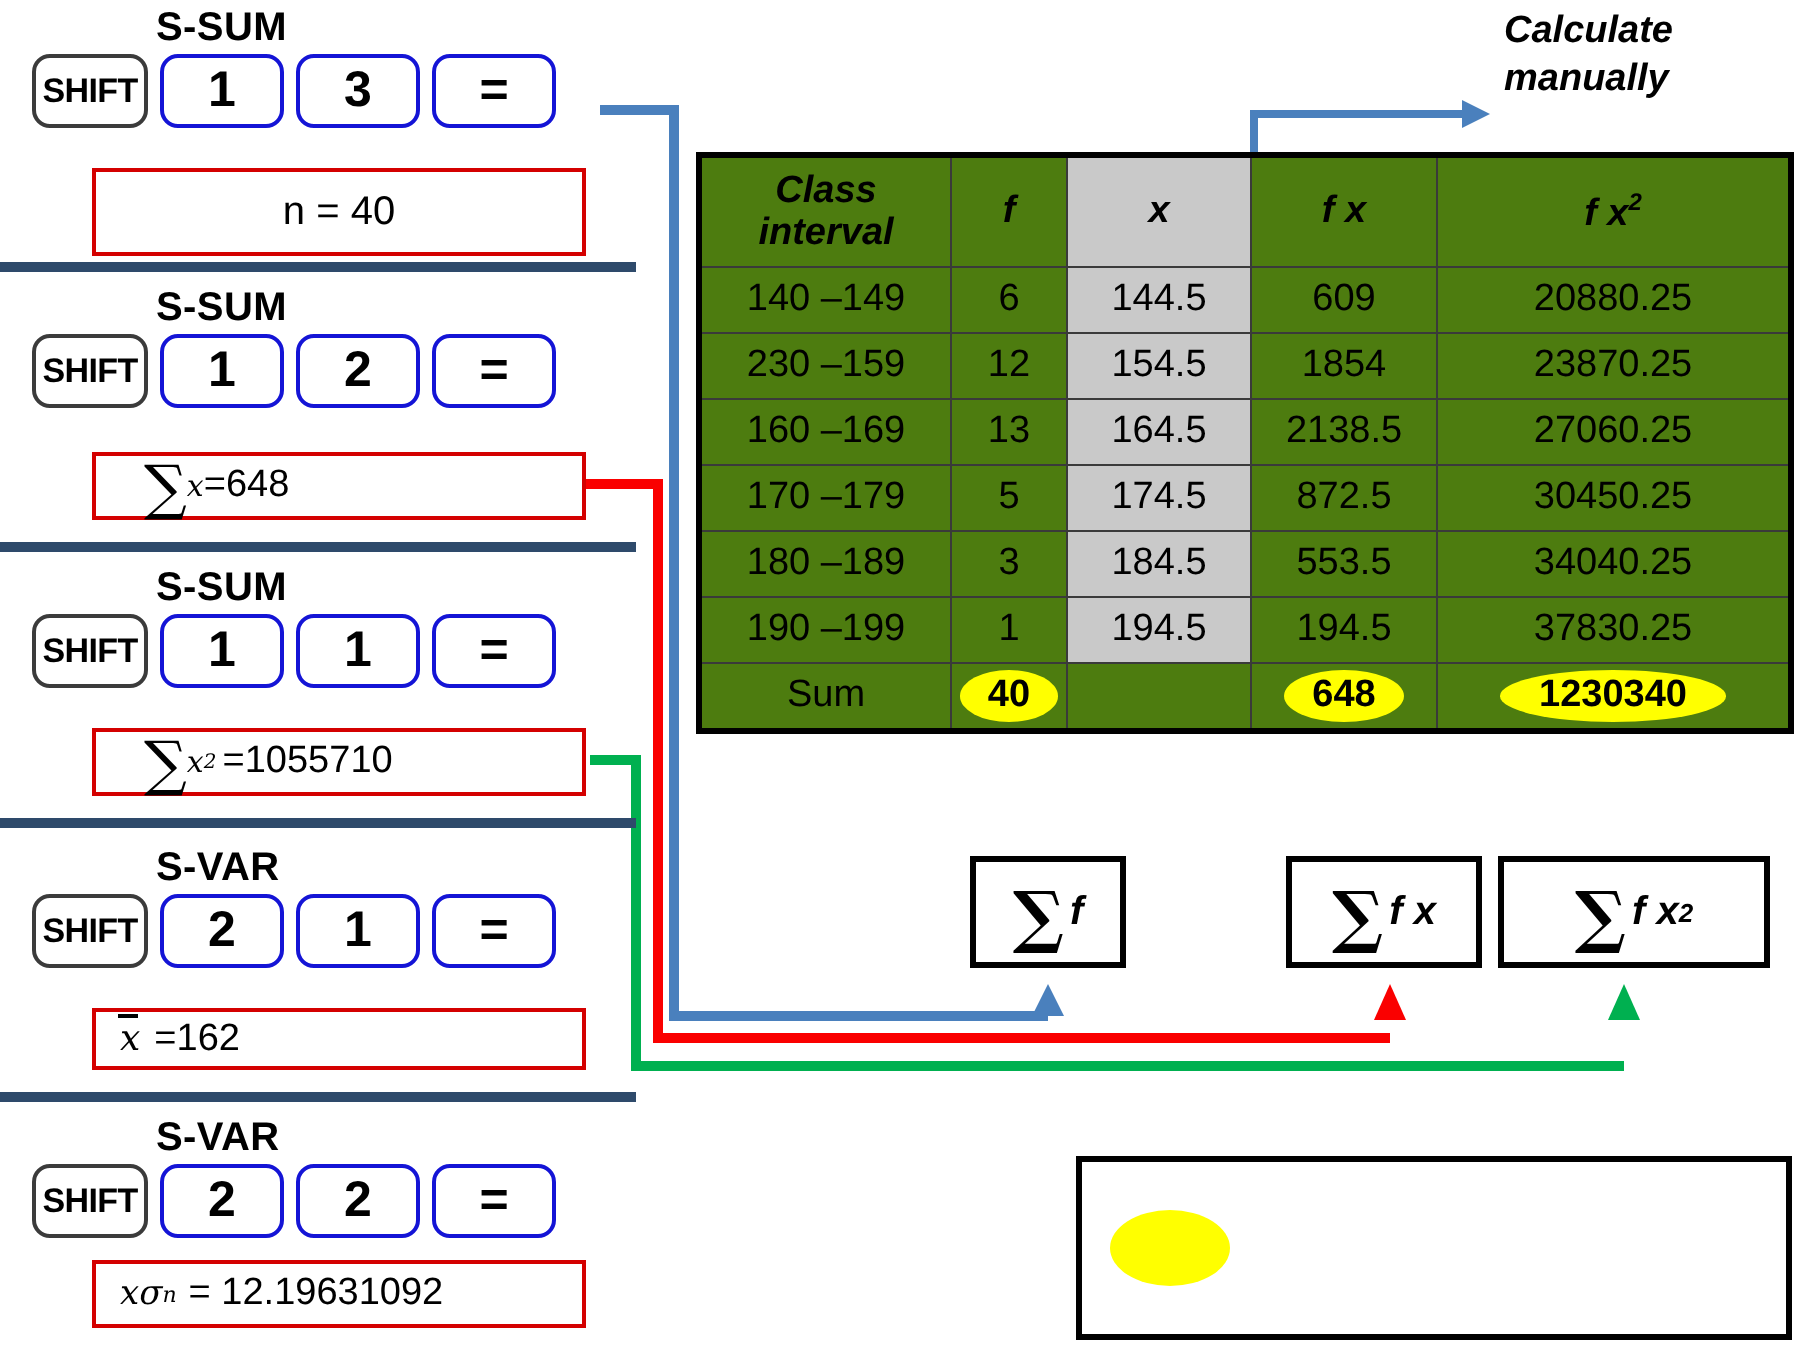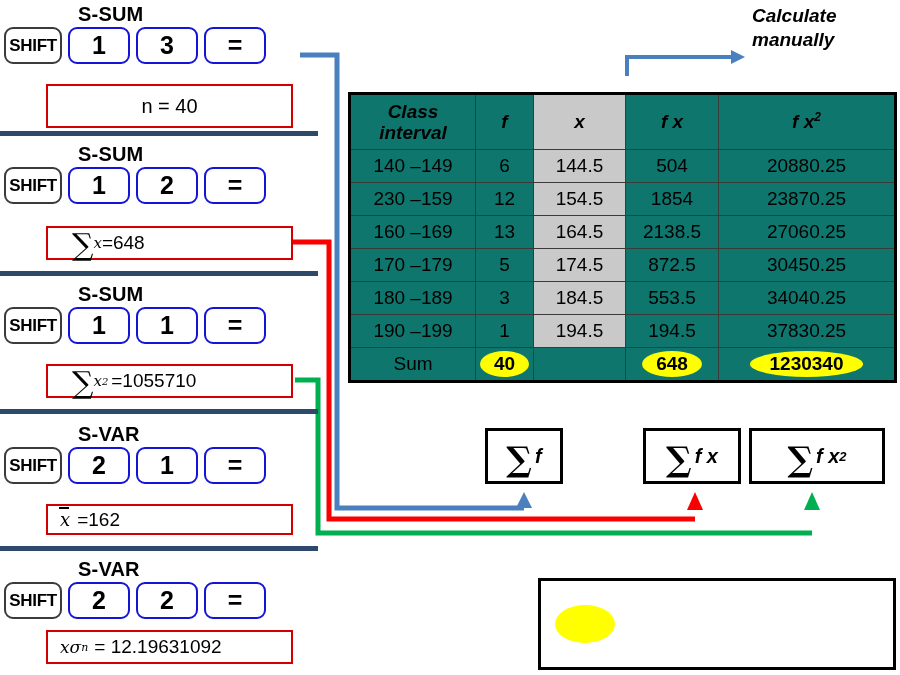--- a/index.html
+++ b/index.html
@@ -18,21 +18,21 @@
   }
   .keyrow{position:absolute;left:4px;display:flex;align-items:center;gap:6px;}
   .key{
     box-sizing:border-box;
     border:2.5px solid #1414d6;border-radius:9px;background:#fff;
     width:62px;height:37px;display:flex;align-items:center;justify-content:center;
     font-size:25px;font-weight:bold;line-height:1;
   }
   .key.shift{
     border:2.5px solid #3b3b3b;border-radius:9px;width:58px;height:37px;
-    font-size:17px;font-weight:bold;letter-spacing:-.3px;
+    font-size:17px;font-weight:bold;letter-spacing:-.3px;margin-left:12px;
   }
   .result{
     position:absolute;left:46px;box-sizing:border-box;
     border:2.5px solid #d40000;background:#fff;
     width:247px;height:44px;display:flex;align-items:center;
     font-size:20px;
   }
   .result.center{justify-content:center;}
   .result.pad{padding-left:24px;}
   .result.pad2{padding-left:12px;}
@@ -42,24 +42,23 @@
   .sig{font-family:"DejaVu Serif","Liberation Serif",serif;font-size:30px;line-height:1;position:relative;top:2px;}
   .ital{font-family:"DejaVu Serif","Liberation Serif",serif;font-style:italic;font-size:15px;}
   .sup{font-size:10px;vertical-align:super;font-family:"DejaVu Serif","Liberation Serif",serif;font-style:italic;}
   .sub{font-size:11px;vertical-align:sub;font-family:"DejaVu Serif","Liberation Serif",serif;font-style:italic;}
   .xbar{position:relative;display:inline-block;font-family:"DejaVu Serif","Liberation Serif",serif;font-style:italic;font-size:18px;}
   .xbar::before{content:"";position:absolute;left:-1px;right:1px;top:-2px;height:1.6px;background:#000;}
 
   
   .tbl-wrap{position:absolute;left:348px;top:76px;}
   table.freq{
-    border-collapse:collapse;background:#0f766e;
+    border-collapse:collapse;background:#4d7c0f;
     border:3px solid #000;
     table-layout:fixed;
-    margin-top:16px;
   }
   table.freq td,table.freq th{
     border:1.6px solid #3a3a3a;
     text-align:center;vertical-align:middle;
     font-size:19px;font-weight:normal;height:32px;padding:0 2px;
   }
   table.freq thead th{
     font-size:19px;font-weight:bold;font-style:italic;height:54px;line-height:1.12;
   }
   col.c0{width:126px;} col.c1{width:58px;} col.c2{width:92px;}
@@ -235,21 +234,21 @@
           <th class="xcol">x</th>
           <th>f x</th>
           <th><span>f x</span><span class="sup-h">2</span></th>
         </tr>
       </thead>
       <tbody>
         <tr>
           <td>140 –149</td>
           <td>6</td>
           <td class="xcol">144.5</td>
-          <td>504</td>
+          <td>609</td>
           <td>20880.25</td>
         </tr>
         <tr>
           <td>230 –159</td>
           <td>12</td>
           <td class="xcol">154.5</td>
           <td>1854</td>
           <td>23870.25</td>
         </tr>
         <tr>

